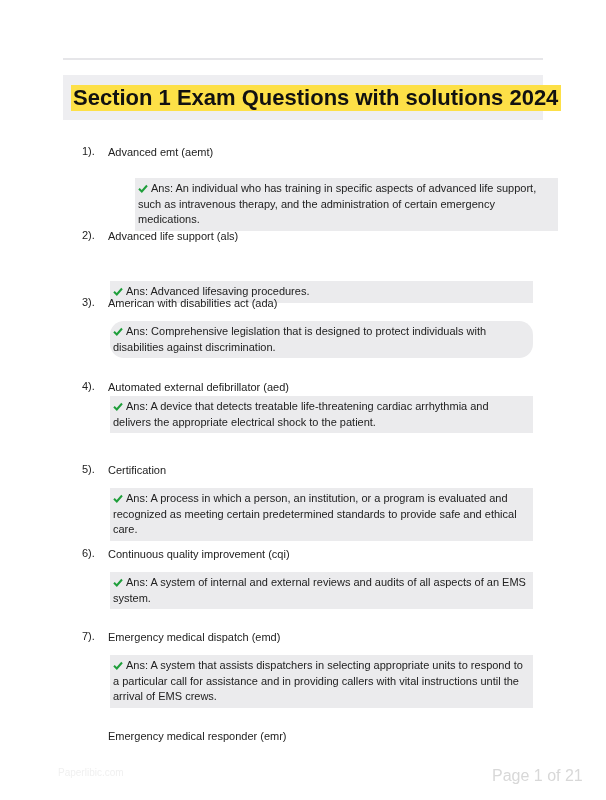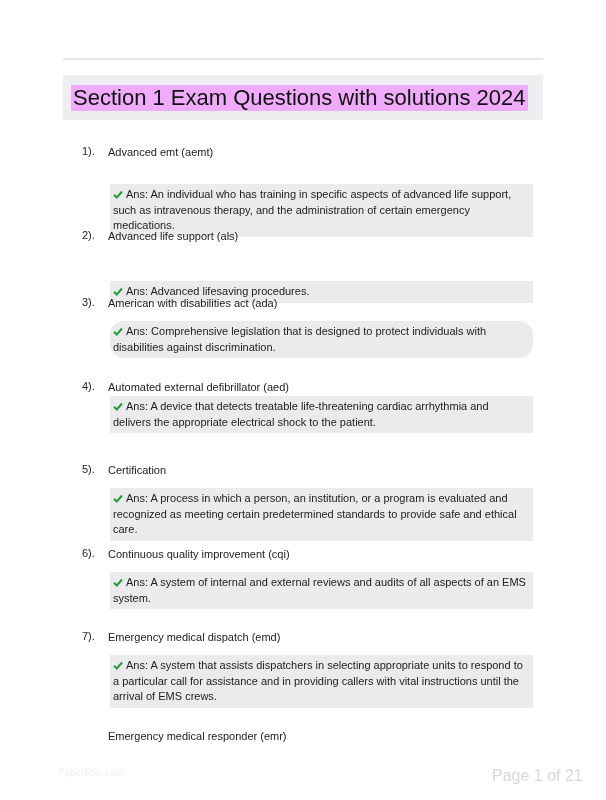--- a/index.html
+++ b/index.html
@@ -1,21 +1,21 @@
 <!DOCTYPE html>
 <html><head>
   <meta charset="utf-8">
   <style>
     html, body { margin: 0; padding: 0; background: #ffffff; }
     body { width: 606px; height: 800px; position: relative; overflow: hidden;
            font-family: "Liberation Sans", sans-serif; color: #1a1a1a; }
     .top-rule { position: absolute; left: 63px; top: 58px; width: 480px; height: 2px; background: #e6e6e9; }
     .title-box { position: absolute; left: 63px; top: 75px; width: 480px; height: 45px; background: #eeeef1; }
-    .title { position: absolute; left: 8px; top: 10px; margin: 0; font-size: 22px; font-weight: normal;
-             line-height: 26px; background: #f0abfc; color: #111; padding: 0 3px 0 2px; white-space: nowrap; }
+    .title { position: absolute; left: 8px; top: 10px; margin: 0; font-size: 22px; font-weight: bold;
+             line-height: 26px; background: #fde047; color: #111; padding: 0 3px 0 2px; white-space: nowrap; }
     .qa { position: absolute; left: 0; width: 606px; }
     .q-num { position: absolute; left: 82px; top: 0; font-size: 11px; color: #222; }
     .q-text { position: absolute; left: 108px; top: 1px; font-size: 11px; color: #222; white-space: nowrap; }
     .ans { position: absolute; left: 110px; width: 414px; background: #ebebed; padding: 3px 6px 3px 3px;
            font-size: 11px; line-height: 15.5px; color: #222; }
     .check { display: inline-block; width: 10px; height: 9px; vertical-align: -1px; margin-right: 3px; }
     .footer-left { position: absolute; left: 58px; top: 767px; font-size: 10px; color: #f0f0f0; }
     .footer-right { position: absolute; left: 492px; top: 767px; font-size: 16px; color: #d8d8d8; }
   </style>
 </head>
@@ -24,21 +24,21 @@
 <div class="top-rule"></div>
 
 <div class="title-box">
   <h1 class="title">Section 1 Exam Questions with solutions 2024</h1>
 </div>
 
 <div class="qa" style="top:145px;">
   <span class="q-num">1).</span>
   <span class="q-text">Advanced emt (aemt)</span>
 </div>
-<div class="ans" style="top:184px;">
+<div class="ans" style="top:178px;margin-left:25px;">
   <svg class="check" viewBox="0 0 10 9">
       <path d="M1 4.8 L3.8 7.5 L9 1.5" stroke="#1e9e3a" stroke-width="2" fill="none"></path>
     </svg><span>Ans:</span> <span>An individual who has training in specific aspects of advanced life support, such as intravenous therapy, and the administration of certain emergency medications.</span>
 </div>
 
 <div class="qa" style="top:229px;">
   <span class="q-num">2).</span>
   <span class="q-text">Advanced life support (als)</span>
 </div>
 <div class="ans" style="top:253px;margin-top:28px;">

